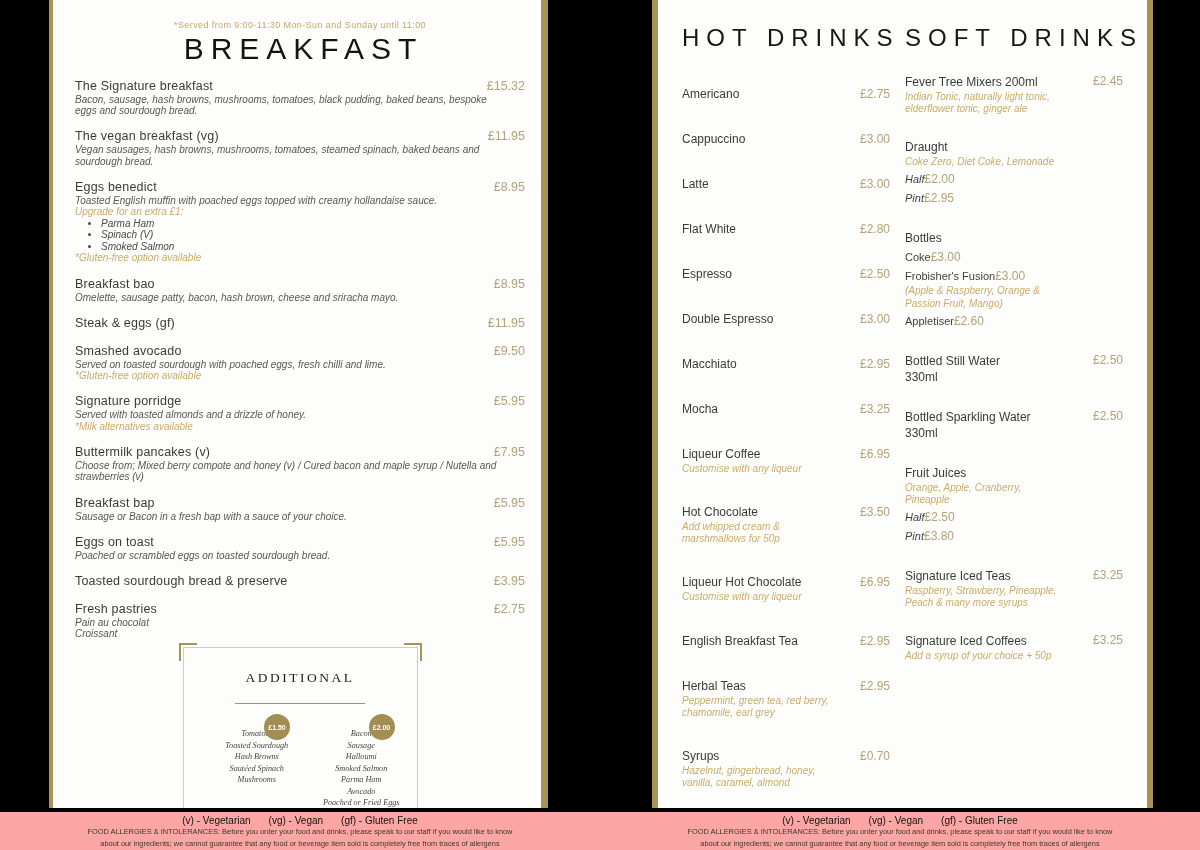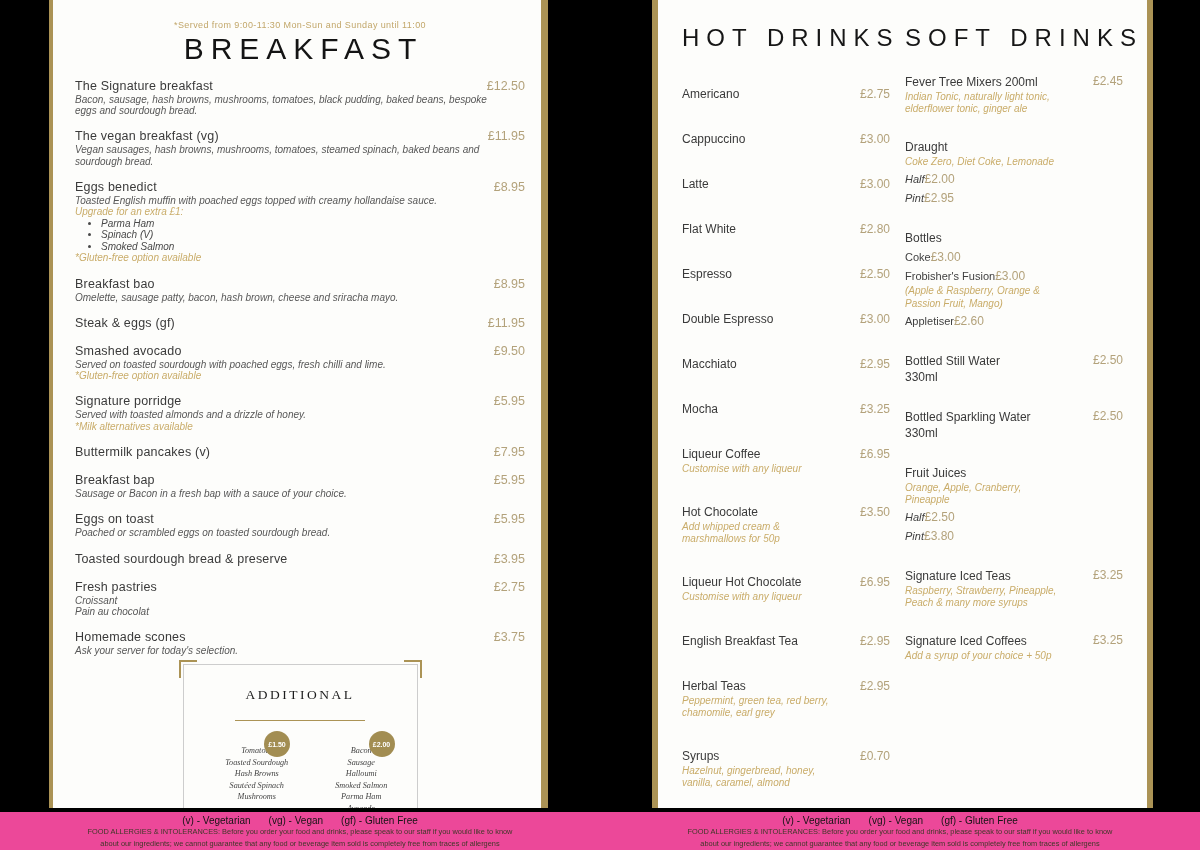--- a/index.html
+++ b/index.html
@@ -49,37 +49,37 @@
   .hd-name{font-size:12px;line-height:16px;color:#3a3a3a;margin-top:12px;}
   .hd-price{font-size:12px;color:#b3a27b;font-weight:300;white-space:nowrap;}
   .gold-desc{font-size:10px;line-height:12.15px;font-style:italic;color:#c9ac69;max-width:158px;margin-top:1px;}
 
   .sb{margin-bottom:24px;}
   .sb-head{display:flex;justify-content:space-between;align-items:flex-start;}
   .sb-name{font-size:12px;line-height:16px;color:#3a3a3a;}
   .sb-row{display:flex;font-size:11px;line-height:16px;color:#3f3f3f;margin-top:3px;}
   .sb-row.it .sb-label{font-style:italic;}
 
-  .footer-band{position:absolute;left:0;top:812px;width:1200px;height:38px;background:#ec4899;display:flex;}
+  .footer-band{position:absolute;left:0;top:812px;width:1200px;height:38px;background:#fca5a5;display:flex;}
   .footer-half{width:600px;text-align:center;padding-top:3px;box-sizing:border-box;}
   .legend{display:flex;justify-content:center;gap:18px;font-size:10px;color:#131313;}
   .allergy{font-size:7.4px;line-height:10.5px;color:#3e3827;margin-top:1px;}
 </style>
 </head>
 <body>
 
 <div class="page page-left">
   <div class="inner">
     <div class="served-note">*Served from 9:00-11:30 Mon-Sun and Sunday until 11:00</div>
     <div class="bk-title">BREAKFAST</div>
     <div id="breakfast-items">
         <div class="bk-item">
           <div class="item-row">
             <div class="item-name">The Signature breakfast</div>
-            <div class="item-price">£12.50</div>
+            <div class="item-price">£15.32</div>
           </div>
           <div class="item-desc">Bacon, sausage, hash browns, mushrooms, tomatoes, black pudding, baked beans, bespoke eggs and sourdough bread.</div>
         </div>
         <div class="bk-item">
           <div class="item-row">
             <div class="item-name">The vegan breakfast (vg)</div>
             <div class="item-price">£11.95</div>
           </div>
           <div class="item-desc">Vegan sausages, hash browns, mushrooms, tomatoes, steamed spinach, baked beans and sourdough bread.</div>
         </div>
@@ -124,20 +124,21 @@
             <div class="item-price">£5.95</div>
           </div>
           <div class="item-desc">Served with toasted almonds and a drizzle of honey.</div>
           <div class="gold-note">*Milk alternatives available</div>
         </div>
         <div class="bk-item">
           <div class="item-row">
             <div class="item-name">Buttermilk pancakes (v)</div>
             <div class="item-price">£7.95</div>
           </div>
+          <div class="item-desc">Choose from; Mixed berry compote and honey (v) / Cured bacon and maple syrup / Nutella and strawberries (v)</div>
         </div>
         <div class="bk-item">
           <div class="item-row">
             <div class="item-name">Breakfast bap</div>
             <div class="item-price">£5.95</div>
           </div>
           <div class="item-desc">Sausage or Bacon in a fresh bap with a sauce of your choice.</div>
         </div>
         <div class="bk-item">
           <div class="item-row">
@@ -150,29 +151,22 @@
           <div class="item-row">
             <div class="item-name">Toasted sourdough bread &amp; preserve</div>
             <div class="item-price">£3.95</div>
           </div>
         </div>
         <div class="bk-item">
           <div class="item-row">
             <div class="item-name">Fresh pastries</div>
             <div class="item-price">£2.75</div>
           </div>
+          <div class="item-desc">Pain au chocolat</div>
           <div class="item-desc">Croissant</div>
-          <div class="item-desc">Pain au chocolat</div>
-        </div>
-        <div class="bk-item">
-          <div class="item-row">
-            <div class="item-name">Homemade scones</div>
-            <div class="item-price">£3.75</div>
-          </div>
-          <div class="item-desc">Ask your server for today's selection.</div>
         </div>
       </div>
     <div class="additional-box">
       <span class="corner tl"></span>
       <span class="corner tr"></span>
       <span class="corner bl"></span>
       <span class="corner br"></span>
       <div class="add-title">ADDITIONAL</div>
       <div class="add-cols" id="additional-cols">
           <div class="add-col">

